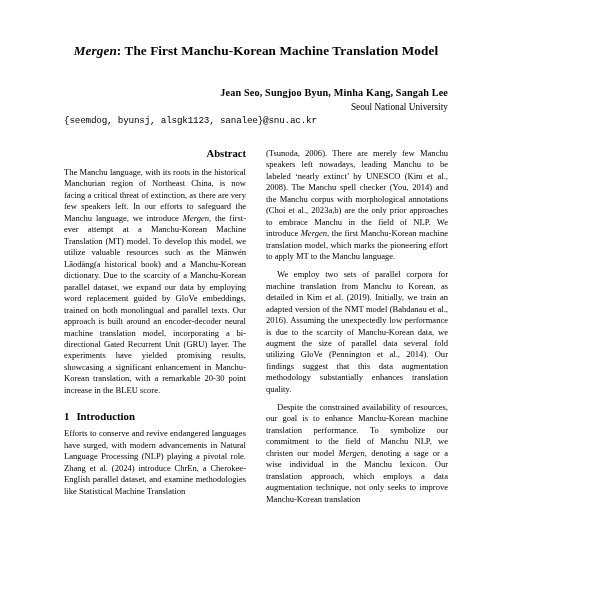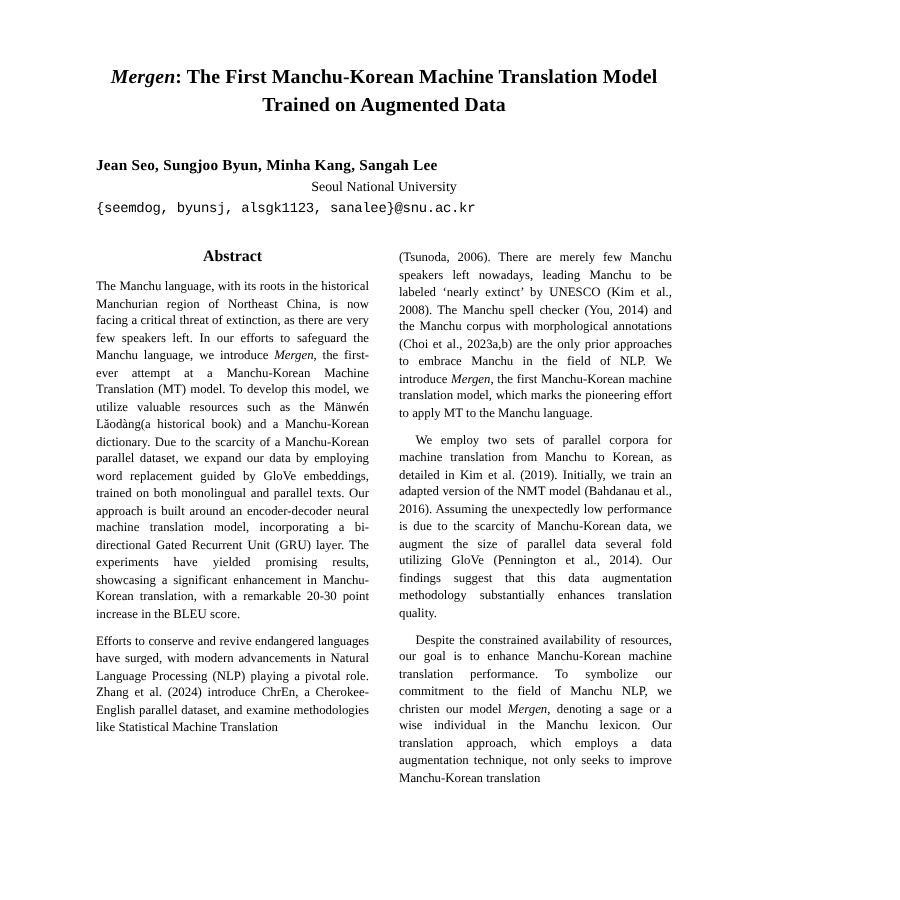--- a/index.html
+++ b/index.html
@@ -26,48 +26,48 @@
     font-size: 13.2px;
     font-weight: bold;
     line-height: 1.42;
     margin: 0 0 0 0;
     letter-spacing: 0.1px;
   }
   .title .ital {
     font-style: italic;
   }
   .authors {
-    text-align: left;
+    text-align: right;
     font-size: 10.2px;
     font-weight: bold;
     margin-top: 26px;
     letter-spacing: 0.15px;
   }
   .affil {
-    text-align: center;
+    text-align: right;
     font-size: 9.3px;
     margin-top: 4px;
   }
   .email {
     text-align: left;
     font-size: 9.3px;
     font-family: "Liberation Mono", monospace;
     margin-top: 3px;
     letter-spacing: -0.2px;
   }
   .columns {
     display: flex;
     margin-top: 22px;
     gap: 20px;
   }
   .col {
     width: 226px;
   }
   .sec-head-center {
-    text-align: center;
+    text-align: right;
     font-size: 10.6px;
     font-weight: bold;
     margin: 0 0 8px 0;
   }
   .sec-head {
     font-size: 10.8px;
     font-weight: bold;
     margin: 14px 0 6px 0;
   }
   .sec-head .num {
@@ -91,33 +91,33 @@
     font-size: 8.5px;
   }
 </style>
 </head>
 <body>
 
 <div class="page">
 
   <div class="title">
     <span class="ital">Mergen</span><span>: The First Manchu-Korean Machine Translation Model</span><br>
-    <span>Trained on Augmented Data</span>
   </div>
 
   <div class="authors">Jean Seo,  Sungjoo Byun,  Minha Kang, Sangah Lee</div>
   <div class="affil">Seoul National University</div>
   <div class="email">{seemdog, byunsj, alsgk1123, sanalee}@snu.ac.kr</div>
 
   <div class="columns">
 
     <div class="col">
       <div class="sec-head-center">Abstract</div>
       <p class="para abstract-body"><span>The Manchu language, with its roots in the historical Manchurian region of Northeast China, is now facing a critical threat of extinction, as there are very few speakers left. In our efforts to safeguard the Manchu language, we introduce </span><span class="ital">Mergen</span><span>, the first-ever attempt at a Manchu-Korean Machine Translation (MT) model. To develop this model, we utilize valuable resources such as the Mänwén Lǎodàng(a historical book) and a Manchu-Korean dictionary. Due to the scarcity of a Manchu-Korean parallel dataset, we expand our data by employing word replacement guided by GloVe embeddings, trained on both monolingual and parallel texts. Our approach is built around an encoder-decoder neural machine translation model, incorporating a bi-directional Gated Recurrent Unit (GRU) layer. The experiments have yielded promising results, showcasing a significant enhancement in Manchu-Korean translation, with a remarkable 20-30 point increase in the BLEU score.</span></p>
 
+      <div class="sec-head"><span class="num">1</span><span>Introduction</span></div>
       <p class="para">Efforts to conserve and revive endangered languages have surged, with modern advancements in Natural Language Processing (NLP) playing a pivotal role. Zhang et al. (2024) introduce ChrEn, a Cherokee-English parallel dataset, and examine methodologies like Statistical Machine Translation</p>
     </div>
 
     <div class="col">
       <p class="para"><span>(Tsunoda, 2006). There are merely few Manchu speakers left nowadays, leading Manchu to be labeled ‘nearly extinct’ by UNESCO (Kim et al., 2008). The Manchu spell checker (You, 2014) and the Manchu corpus with morphological annotations (Choi et al., 2023a,b) are the only prior approaches to embrace Manchu in the field of NLP. We introduce </span><span class="ital">Mergen</span><span>, the first Manchu-Korean machine translation model, which marks the pioneering effort to apply MT to the Manchu language.</span></p>
       <p class="para indent">We employ two sets of parallel corpora for machine translation from Manchu to Korean, as detailed in Kim et al. (2019). Initially, we train an adapted version of the NMT model (Bahdanau et al., 2016). Assuming the unexpectedly low performance is due to the scarcity of Manchu-Korean data, we augment the size of parallel data several fold utilizing GloVe (Pennington et al., 2014). Our findings suggest that this data augmentation methodology substantially enhances translation quality.</p>
       <p class="para indent"><span>Despite the constrained availability of resources, our goal is to enhance Manchu-Korean machine translation performance. To symbolize our commitment to the field of Manchu NLP, we christen our model </span><span class="ital">Mergen</span><span>, denoting a sage or a wise individual in the Manchu lexicon. Our translation approach, which employs a data augmentation technique, not only seeks to improve Manchu-Korean translation</span></p>
     </div>
 
   </div>

